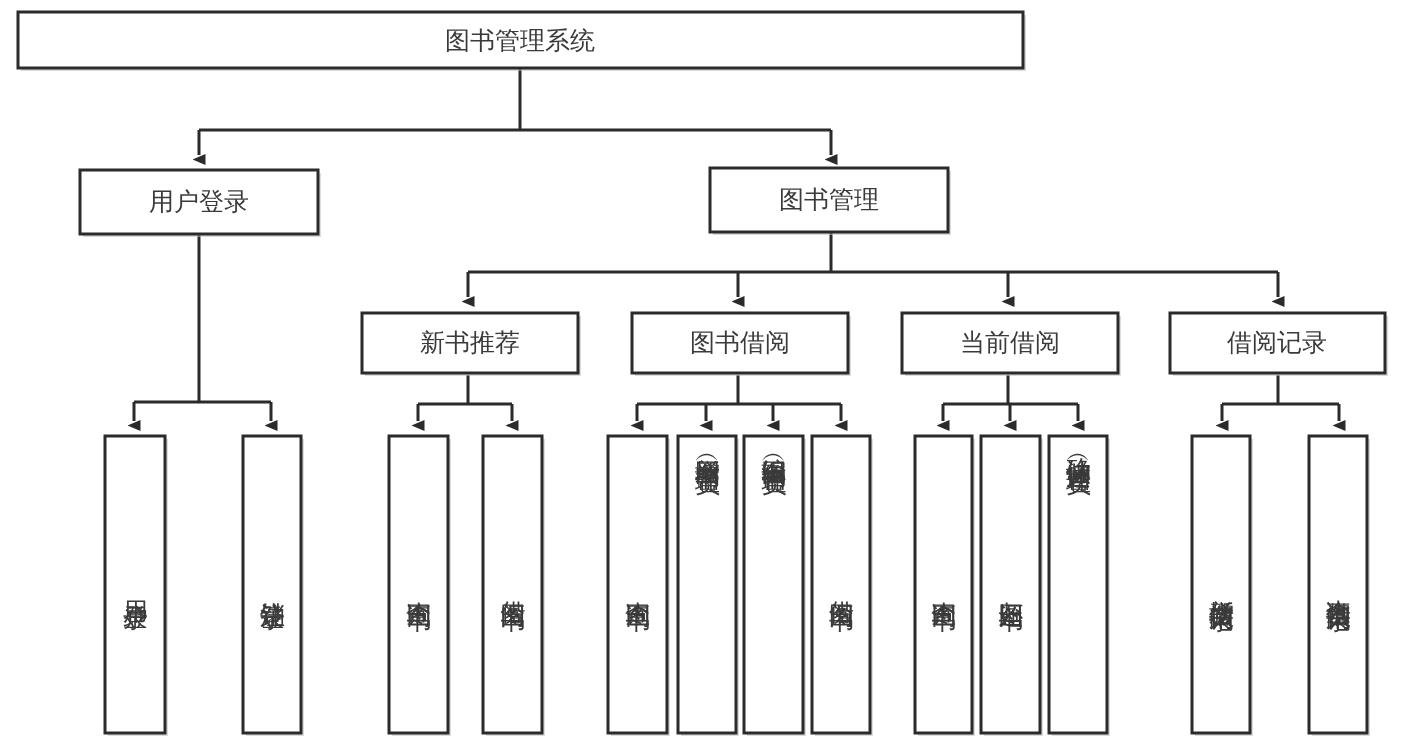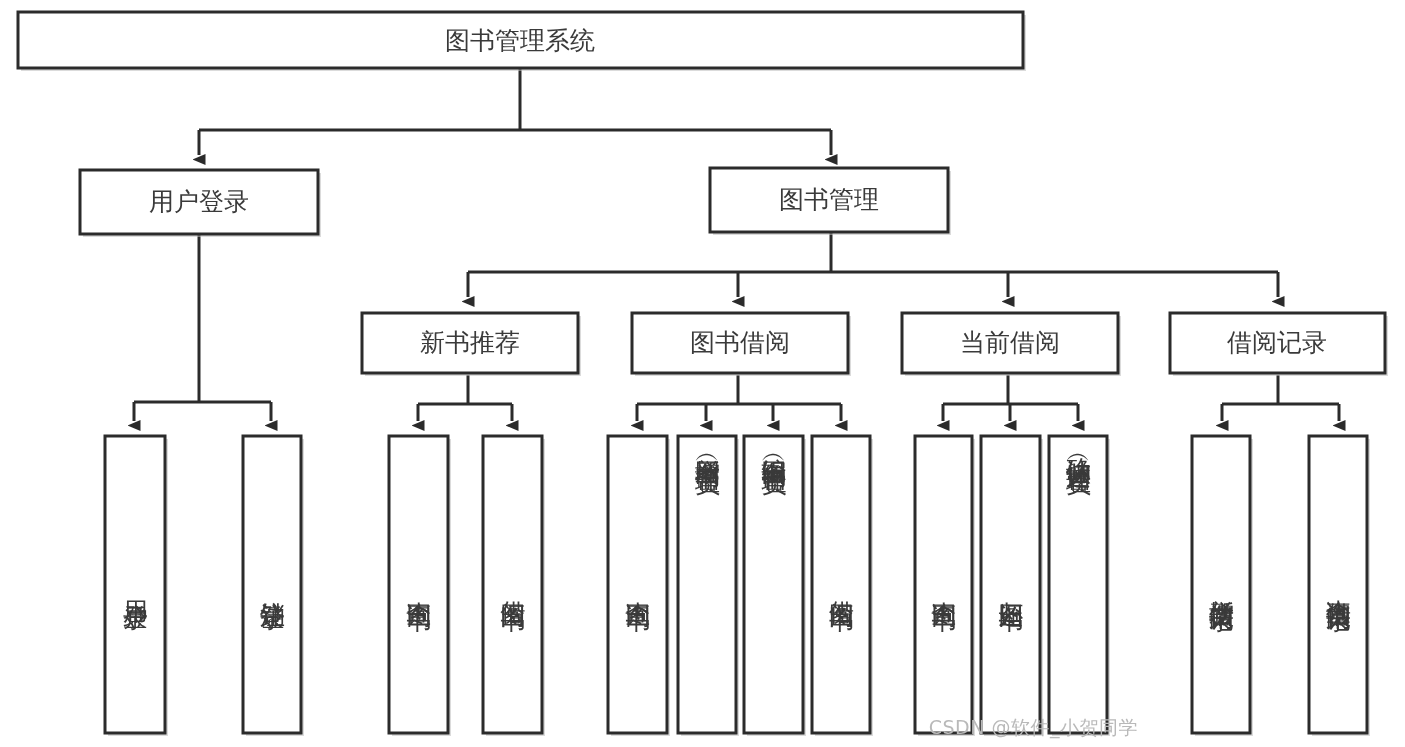--- a/index.html
+++ b/index.html
@@ -288,15 +288,14 @@
     <span class="vert-text">确认归还（管理员）</span>
   </div>
 
   <div class="vert-text-box" style="left:1192px; top:436px; width:58px; height:297px;">
     <span class="vert-text">新增借阅记录</span>
   </div>
   <div class="vert-text-box" style="left:1309px; top:436px; width:58px; height:297px;">
     <span class="vert-text">查询借阅记录</span>
   </div>
 
-  <div id="watermark">CSDN @软件_小贺同学</div>
 
 </div>
 
 </body></html>

